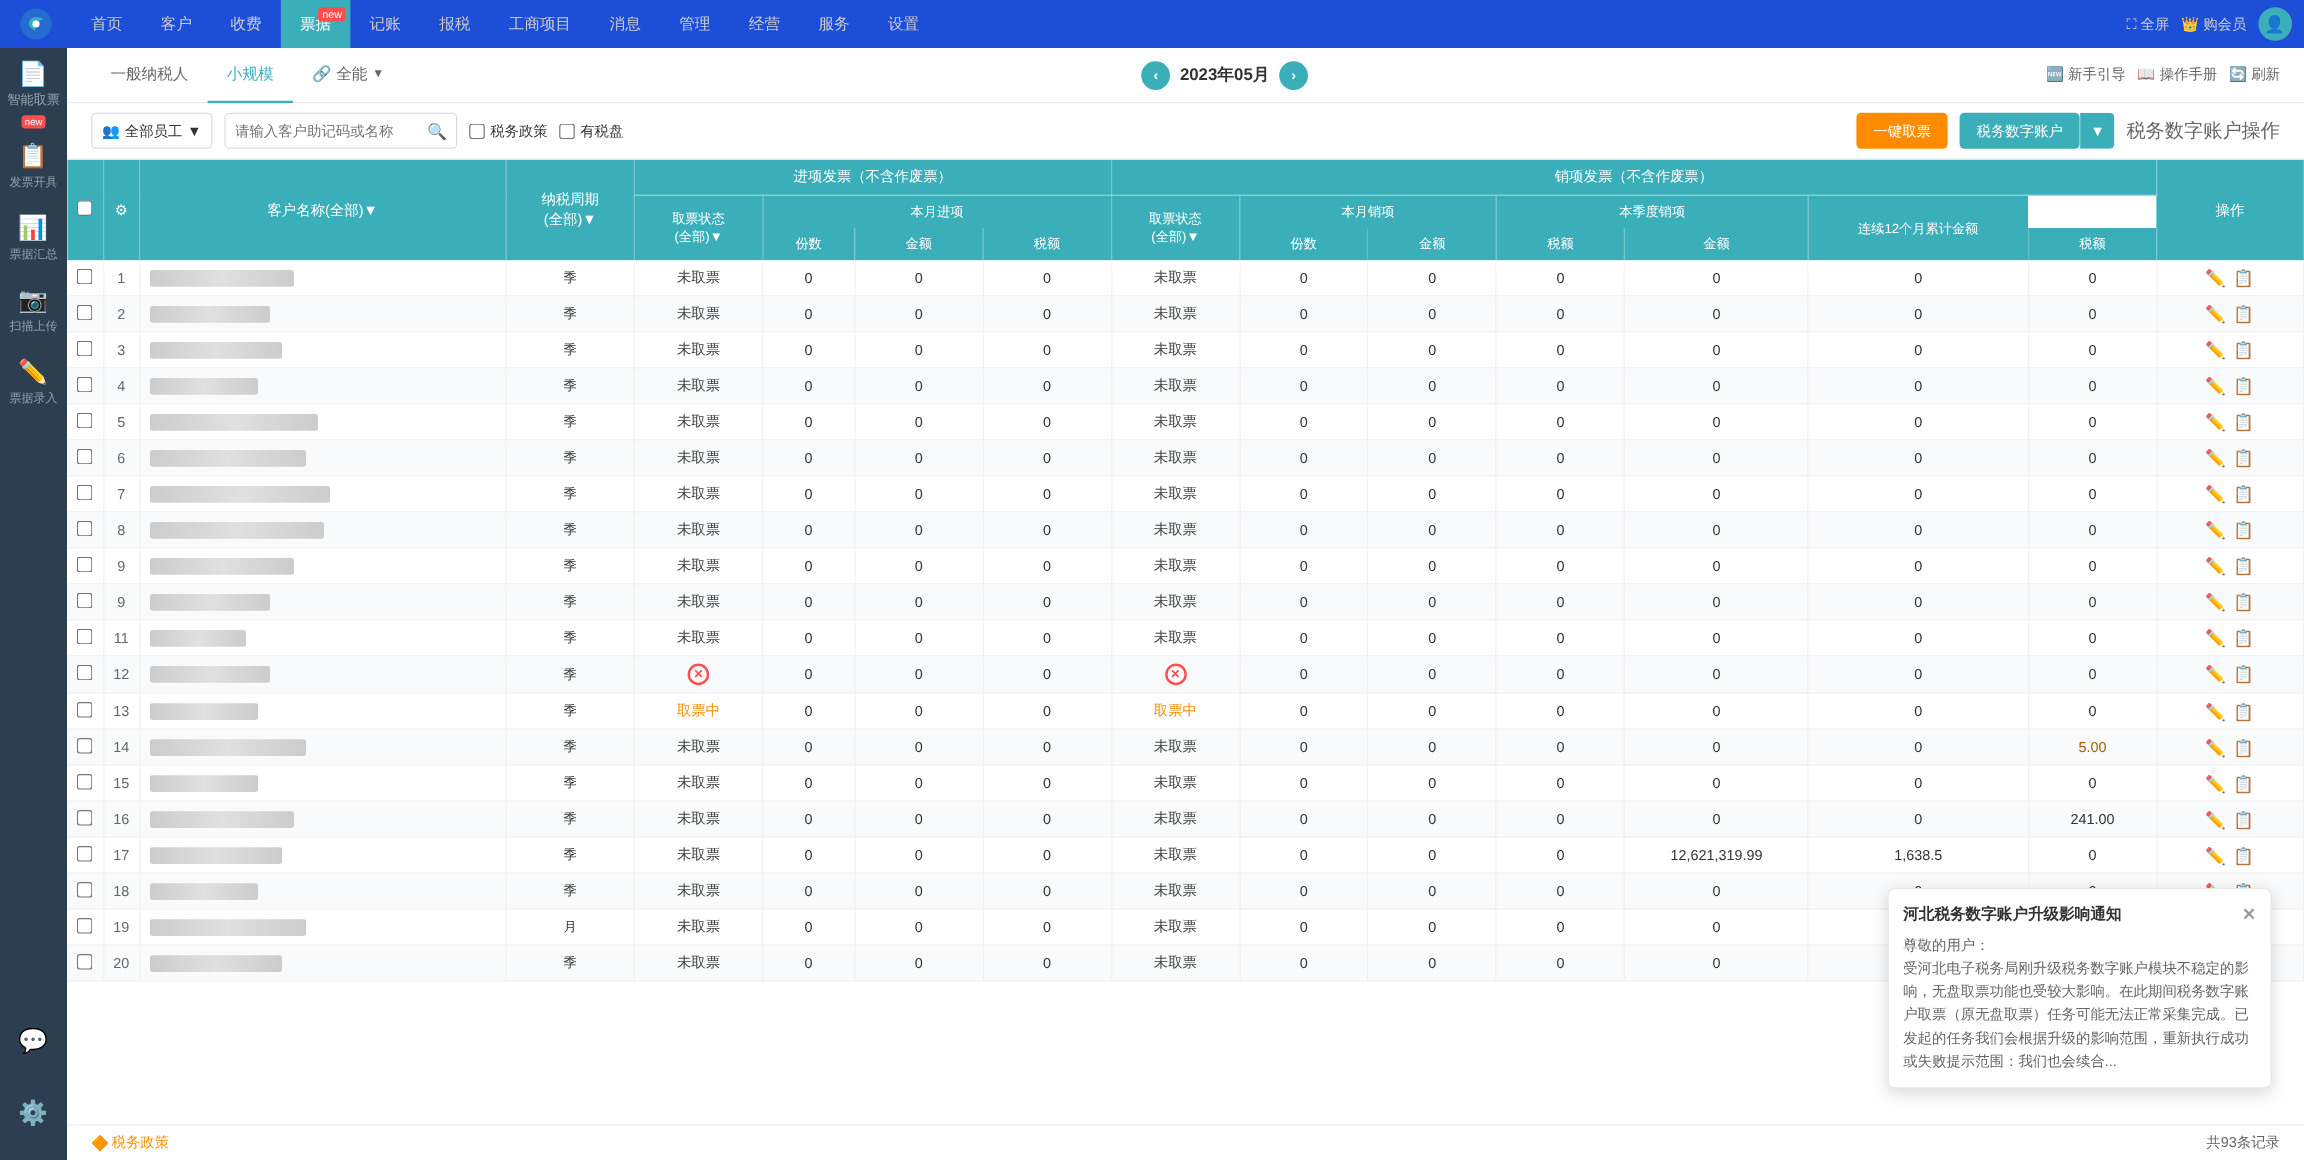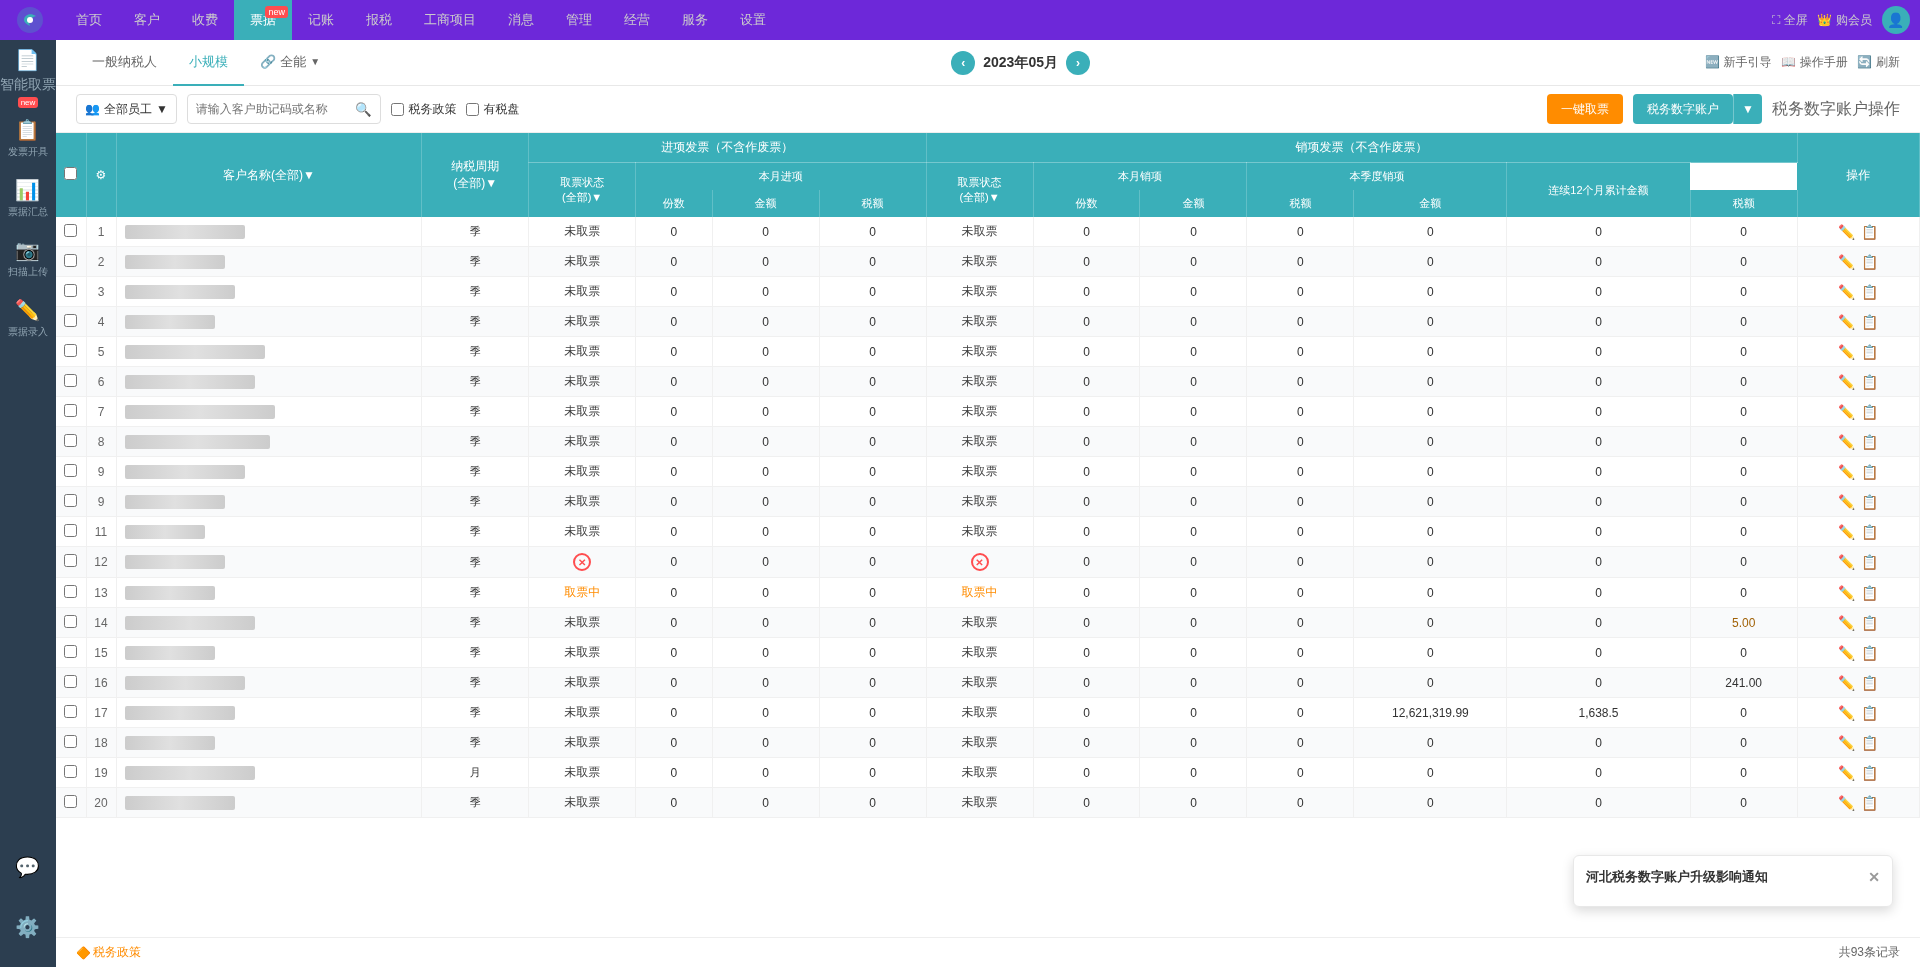--- a/index.html
+++ b/index.html
@@ -1,19 +1,19 @@
 <!DOCTYPE html>
 <html><head>
   <meta charset="utf-8">
   <style>
     * { box-sizing: border-box; margin: 0; padding: 0; }
     body { font-family: 'Microsoft YaHei', Arial, sans-serif; font-size: 12px; background: #f0f2f5; color: #333; width: 1920px; min-height: 967px; overflow-x: hidden; }
 
     
-    .top-nav { background: #6d28d9; height: 40px; display: flex; align-items: center; padding: 0 10px; color: #fff; }
+    .top-nav { background: #1d4ed8; height: 40px; display: flex; align-items: center; padding: 0 10px; color: #fff; }
     .top-nav .logo { width: 40px; height: 40px; display: flex; align-items: center; justify-content: center; }
     .top-nav .logo svg { width: 28px; height: 28px; }
     .top-nav .nav-items { display: flex; align-items: center; flex: 1; margin-left: 10px; }
     .top-nav .nav-item { padding: 0 16px; height: 40px; display: flex; align-items: center; font-size: 13px; cursor: pointer; color: #ccc; position: relative; }
     .top-nav .nav-item.active { background: #3aafb9; color: #fff; }
     .top-nav .nav-item .new-badge { background: #ff4d4f; color: #fff; font-size: 9px; padding: 1px 3px; border-radius: 3px; position: absolute; top: 6px; right: 4px; }
     .top-nav .right-actions { display: flex; align-items: center; gap: 10px; margin-left: auto; font-size: 12px; color: #ccc; }
     .top-nav .right-actions span { cursor: pointer; display: flex; align-items: center; gap: 3px; }
     .top-nav .avatar { width: 28px; height: 28px; border-radius: 50%; background: #3aafb9; display: flex; align-items: center; justify-content: center; color: #fff; font-size: 14px; cursor: pointer; }
 
@@ -120,21 +120,21 @@
       <div class="avatar">👤</div>
     </div>
   </div>
 </div>
 
 <div class="layout">
 
   <div class="sidebar">
     <div class="sidebar-item">
       <span class="s-icon">📄</span>
-      <span style="font-size:14px; text-align:left; line-height:1.2">智能取票</span>
+      <span style="font-size:11px; text-align:left; line-height:1.2">智能取票</span>
       <span class="new-badge">new</span>
     </div>
     <div class="sidebar-item">
       <span class="s-icon">📋</span>
       <span style="font-size:10px; text-align:center; line-height:1.2">发票开具</span>
     </div>
     <div class="sidebar-item">
       <span class="s-icon">📊</span>
       <span style="font-size:10px; text-align:center; line-height:1.2">票据汇总</span>
     </div>
@@ -711,14 +711,18 @@
     </div>
   </div>
 </div>
 
 <div class="notification-popup">
   <div style="position:relative">
     <div class="notification-title">
       <span>河北税务数字账户升级影响通知</span>
       <span class="notification-close">✕</span>
     </div>
+    <div class="notification-body">
+      尊敬的用户：<br>
+      受河北电子税务局刚升级税务数字账户模块不稳定的影响，无盘取票功能也受较大影响。在此期间税务数字账户取票（原无盘取票）任务可能无法正常采集完成。已发起的任务我们会根据升级的影响范围，重新执行成功或失败提示范围：我们也会续合...
+    </div>
   </div>
 </div>
 
 </body></html>

